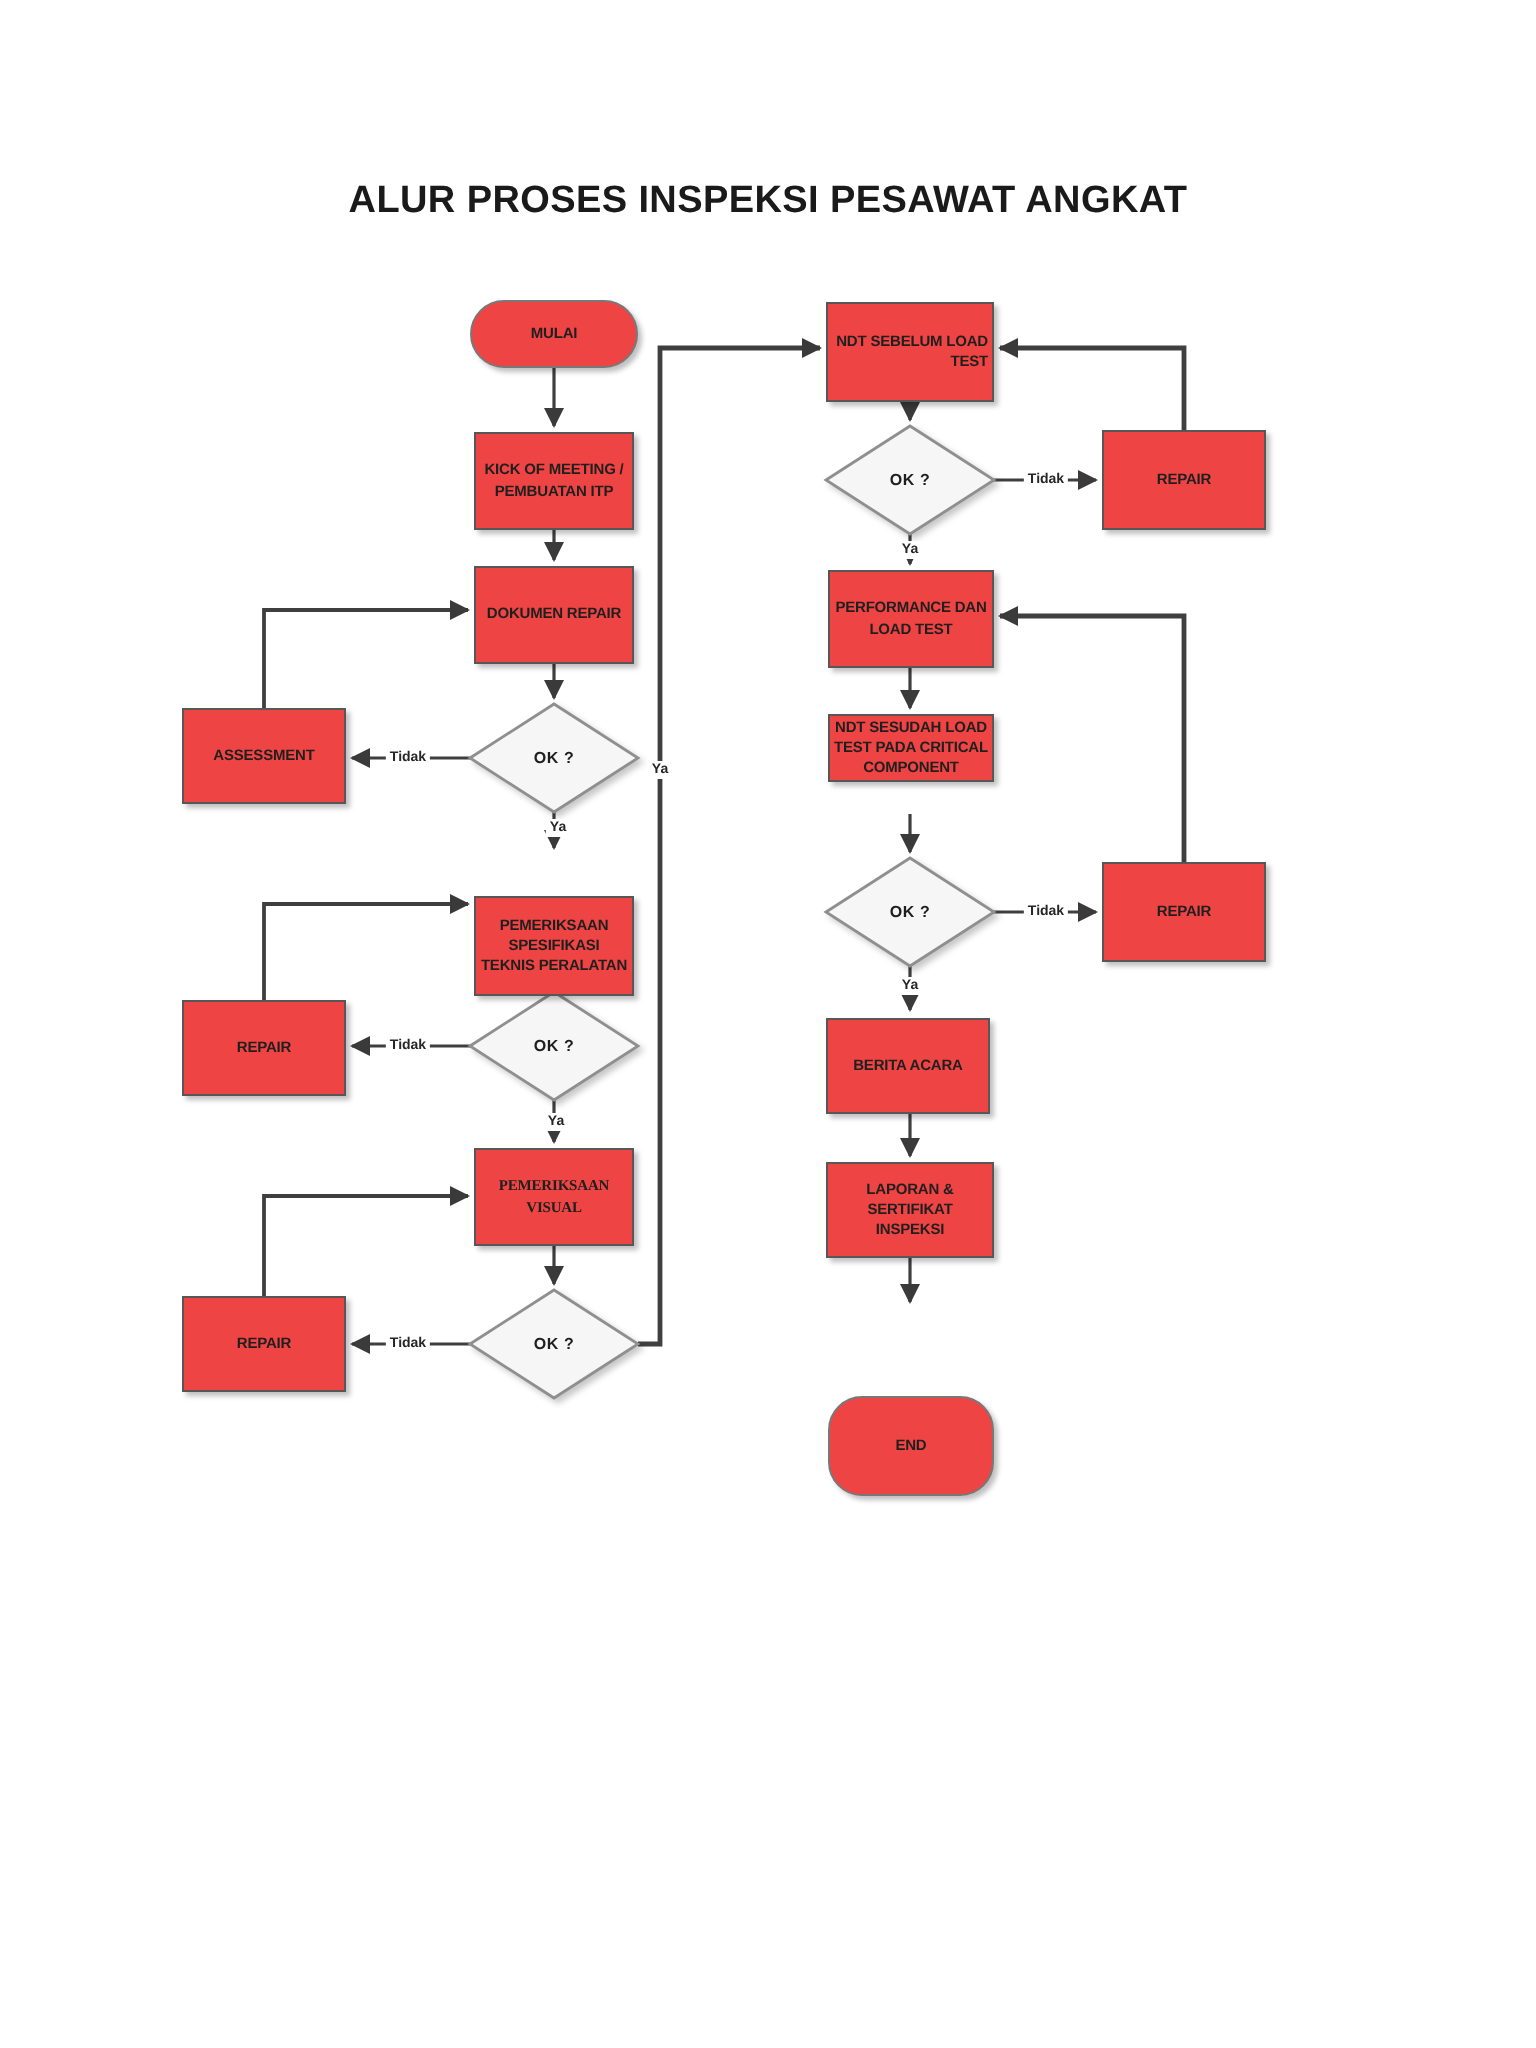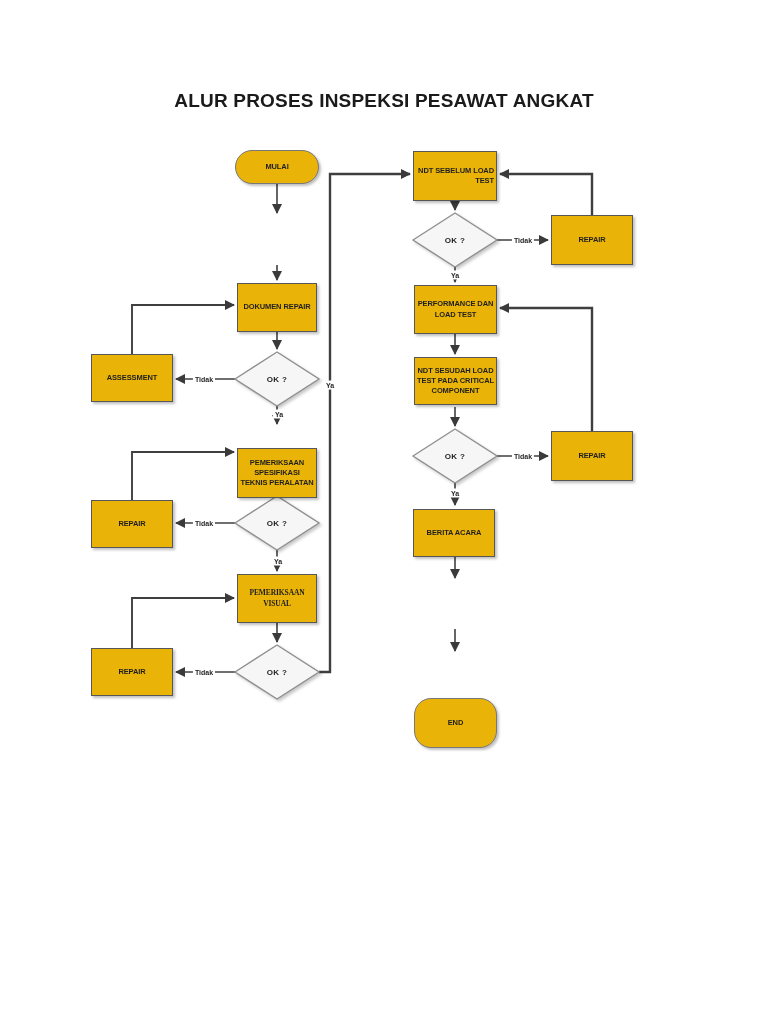--- a/index.html
+++ b/index.html
@@ -7,21 +7,21 @@
         font-family:"Liberation Sans",sans-serif;overflow:hidden;}
   .title{position:absolute;top:90px;left:0;width:768px;margin:0;text-align:center;
          font-size:19px;font-weight:bold;color:#1a1a1a;letter-spacing:.2px;}
   svg.wires{position:absolute;left:0;top:0;width:768px;height:1024px;z-index:1;}
   .w{stroke:#3f3f3f;fill:none;}
   .w1{stroke-width:1.6;}
   .w2{stroke-width:1.9;}
   .w3{stroke-width:2.4;}
   .dmd{fill:#f6f6f6;stroke:#8f8f8f;stroke-width:1.4;
        filter:drop-shadow(2px 2px 1.5px rgba(0,0,0,.22));}
-  .box{position:absolute;z-index:2;background:#eab308;border:1.5px solid #575757;
+  .box{position:absolute;z-index:2;background:#ef4444;border:1.5px solid #575757;
        box-shadow:2px 2px 2.5px rgba(0,0,0,.25);display:flex;align-items:center;
        justify-content:center;text-align:center;font-weight:bold;font-size:7.5px;
        line-height:1.35;letter-spacing:-.1px;color:#1f1f1f;padding:2px;box-sizing:border-box;}
   .stadium{border-radius:17px;border-color:#787878;}
   .dlabel{position:absolute;z-index:3;transform:translate(-50%,-50%);font-weight:bold;
           font-size:8px;color:#1f1f1f;letter-spacing:.3px;white-space:nowrap;}
   .elabel{position:absolute;z-index:3;transform:translate(-50%,-50%);font-weight:bold;
           font-size:7px;color:#262626;background:#fff;padding:0 2px;line-height:9px;
           white-space:nowrap;}
 </style>
@@ -67,20 +67,23 @@
     <polygon class="dmd" points="235,379 277,352 319,379 277,406"></polygon>
     <polygon class="dmd" points="235,523 277,496 319,523 277,550"></polygon>
     <polygon class="dmd" points="235,672 277,645 319,672 277,699"></polygon>
     <polygon class="dmd" points="413,240 455,213 497,240 455,267"></polygon>
     <polygon class="dmd" points="413,456 455,429 497,456 455,483"></polygon>
   </svg>
 
   <div class="box stadium" style="left:235px;top:150px;width:84px;height:34px;">
     <span>MULAI</span>
   </div>
+  <div class="box" style="left:237px;top:216px;width:80px;height:49px;">
+    <span>KICK OF MEETING / PEMBUATAN ITP</span>
+  </div>
   <div class="box" style="left:237px;top:283px;width:80px;height:49px;">
     <span>DOKUMEN REPAIR</span>
   </div>
   <div class="box" style="left:91px;top:354px;width:82px;height:48px;">
     <span>ASSESSMENT</span>
   </div>
   <div class="box" style="left:237px;top:448px;width:80px;height:50px;justify-content:center;">
     <span>PEMERIKSAAN SPESIFIKASI TEKNIS PERALATAN</span>
   </div>
   <div class="box" style="left:91px;top:500px;width:82px;height:48px;">
@@ -95,28 +98,31 @@
 
   <div class="box" style="left:413px;top:151px;width:84px;height:50px;text-align:right;">
     <span>NDT SEBELUM LOAD TEST</span>
   </div>
   <div class="box" style="left:551px;top:215px;width:82px;height:50px;">
     <span>REPAIR</span>
   </div>
   <div class="box" style="left:414px;top:285px;width:83px;height:49px;">
     <span>PERFORMANCE DAN LOAD TEST</span>
   </div>
-  <div class="box" style="left:414px;top:357px;width:83px;height:48px;">
+  <div class="box" style="left:414px;top:357px;width:83px;height:34px;">
     <span>NDT SESUDAH LOAD TEST PADA CRITICAL COMPONENT</span>
   </div>
   <div class="box" style="left:551px;top:431px;width:82px;height:50px;">
     <span>REPAIR</span>
   </div>
   <div class="box" style="left:413px;top:509px;width:82px;height:48px;">
     <span>BERITA ACARA</span>
+  </div>
+  <div class="box" style="left:413px;top:581px;width:84px;height:48px;">
+    <span>LAPORAN &amp; SERTIFIKAT INSPEKSI</span>
   </div>
   <div class="box stadium" style="left:414px;top:654px;width:83px;height:50px;margin-top:44px;">
     <span>END</span>
   </div>
 
   <div class="dlabel" style="left:277px;top:379px;">OK ?</div>
   <div class="dlabel" style="left:277px;top:523px;">OK ?</div>
   <div class="dlabel" style="left:277px;top:672px;">OK ?</div>
   <div class="dlabel" style="left:455px;top:240px;">OK ?</div>
   <div class="dlabel" style="left:455px;top:456px;">OK ?</div>

